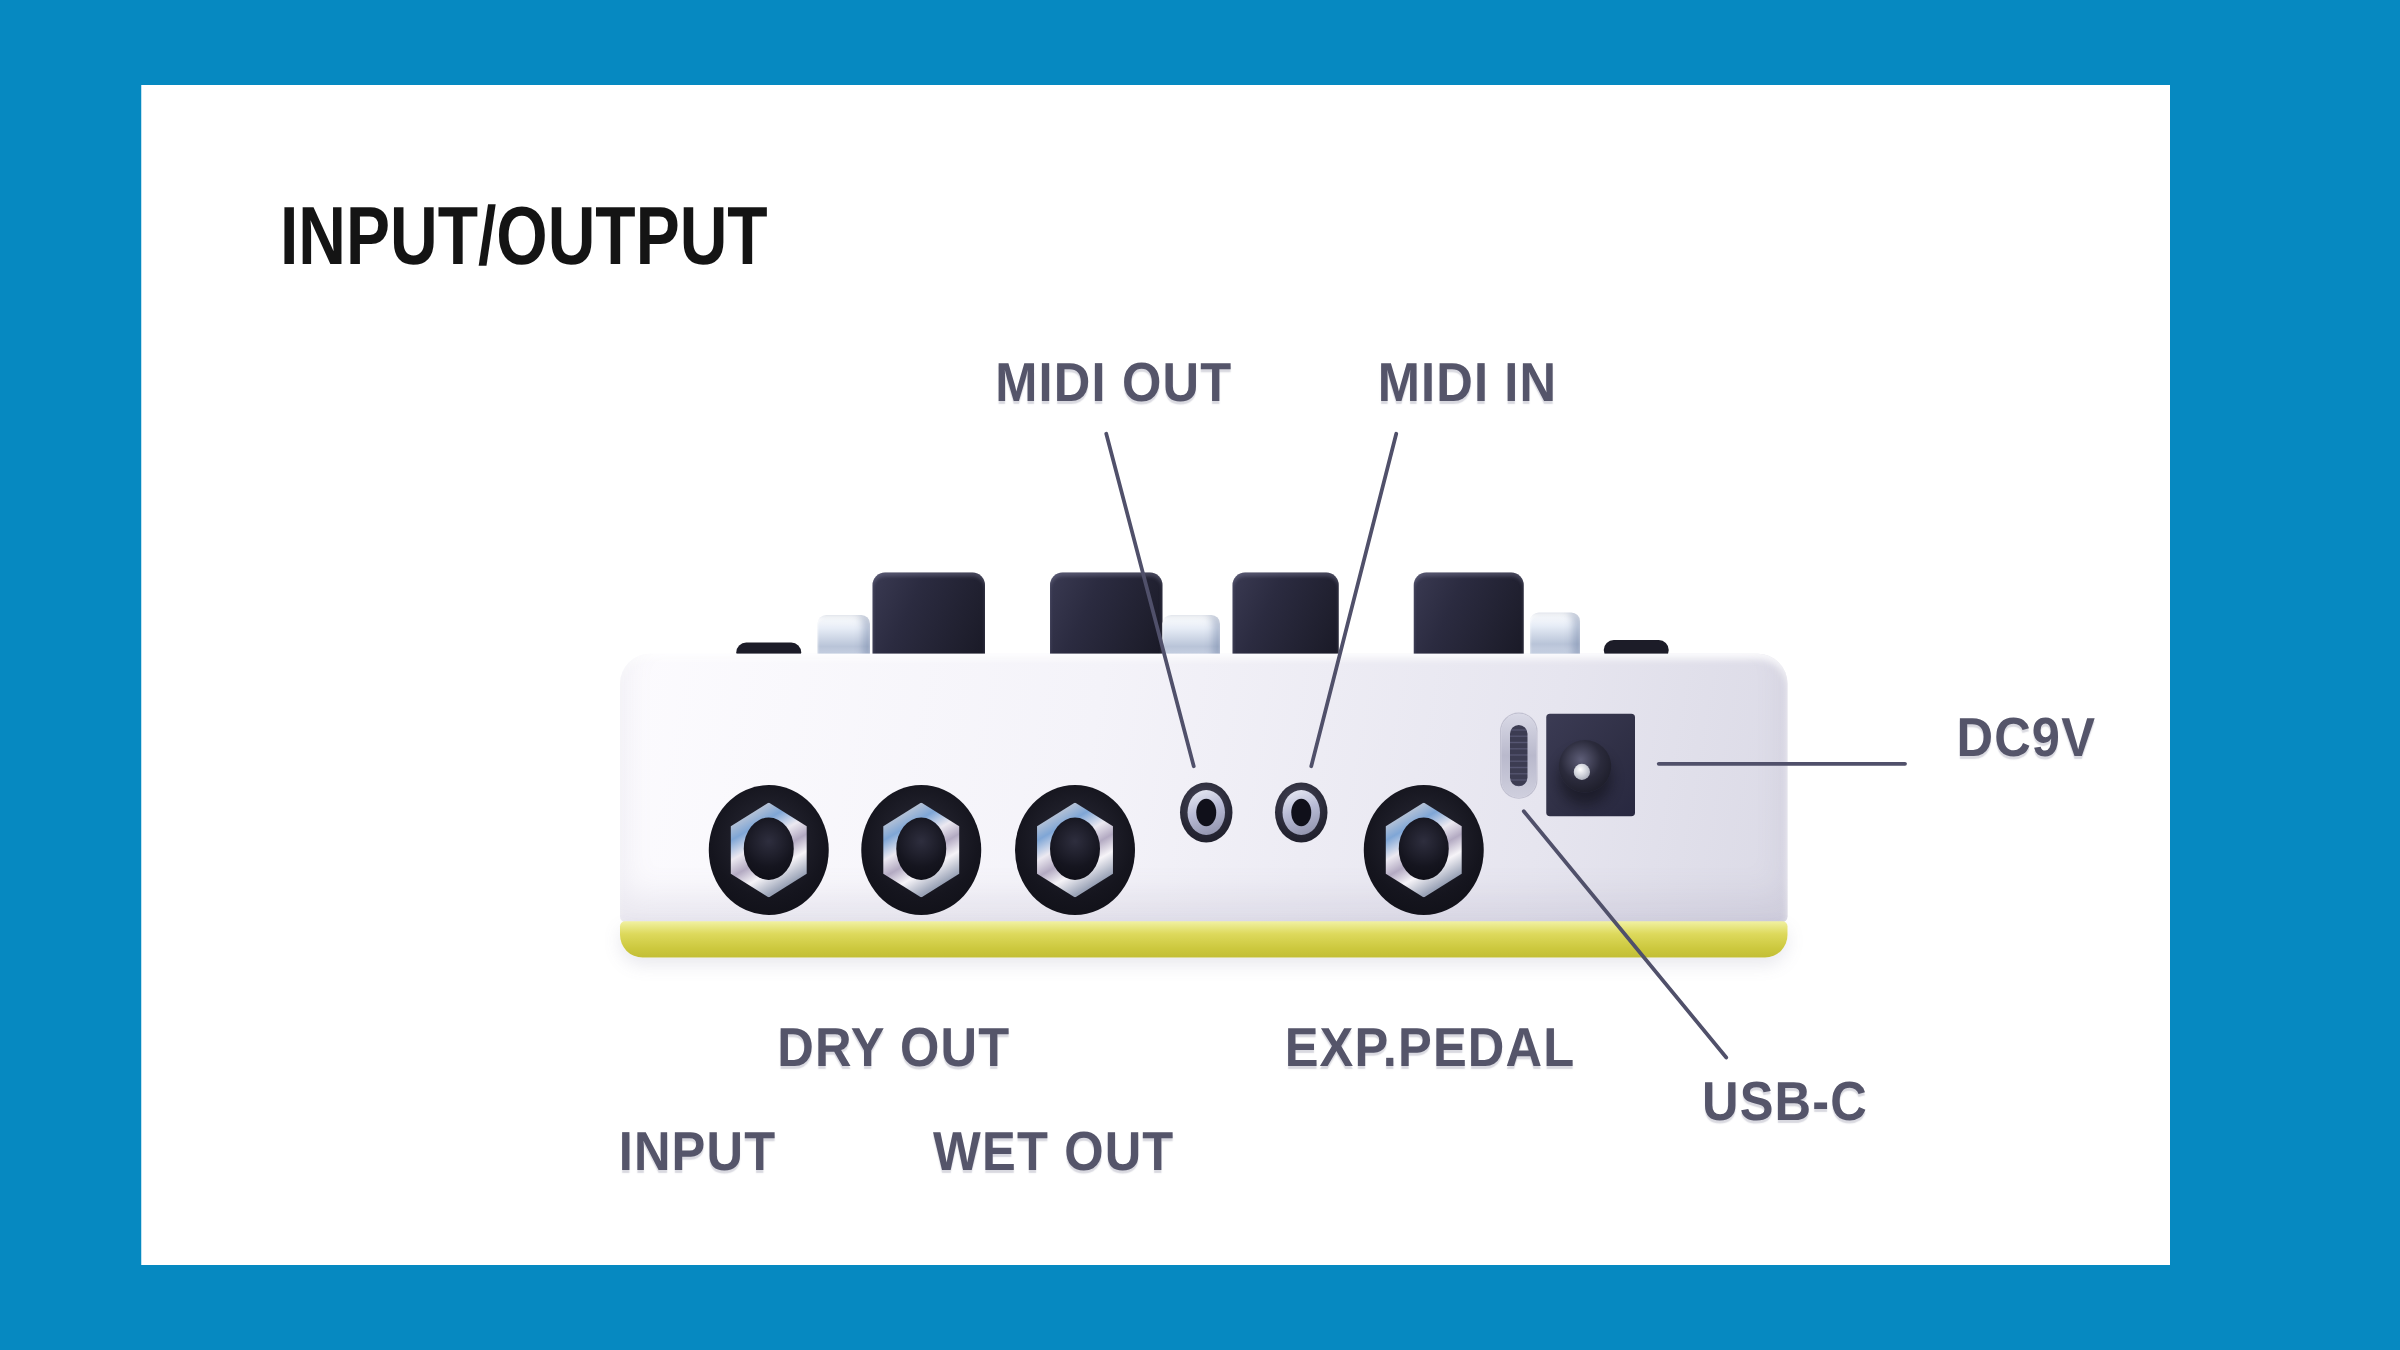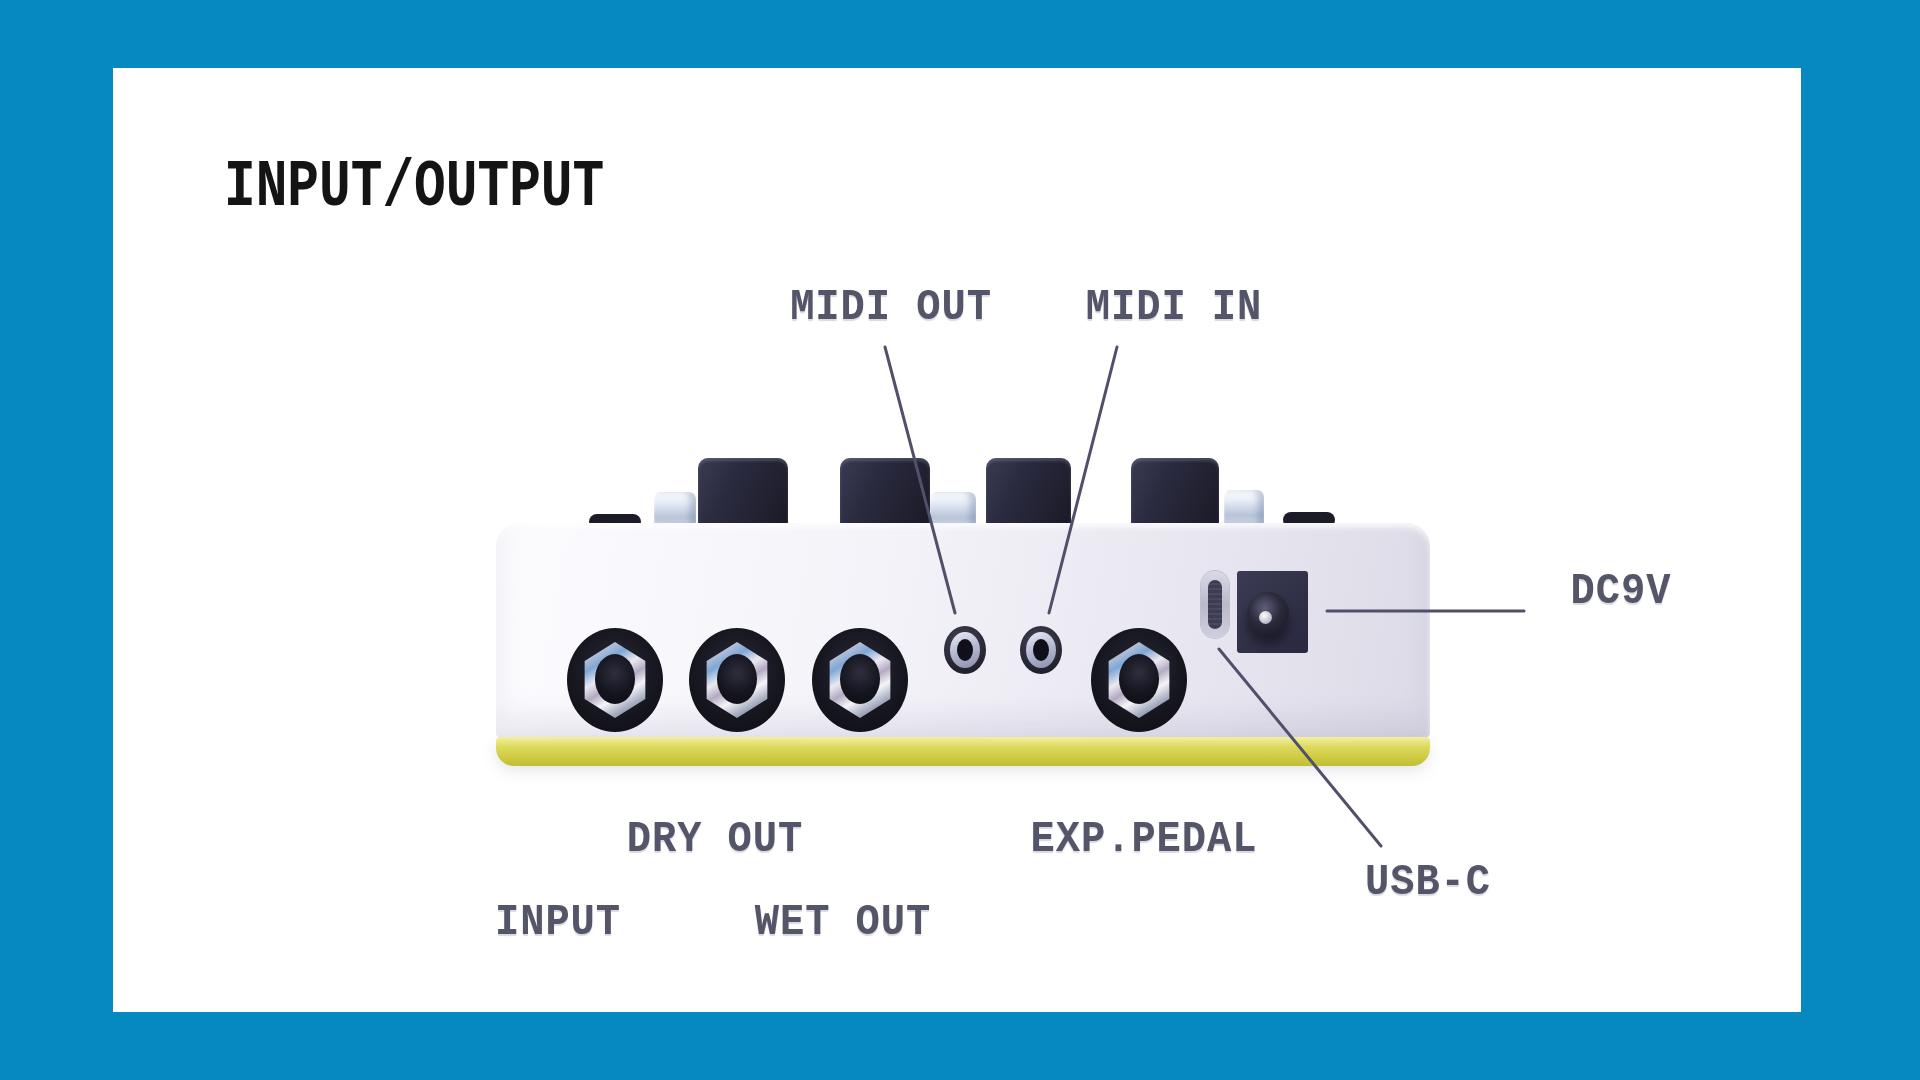--- a/index.html
+++ b/index.html
@@ -1,19 +1,19 @@
 <!DOCTYPE html>
 <html><head>
 <meta charset="utf-8">
 <style>
   html,body{margin:0;padding:0;background:#0689c1;}
   .stage{
-    position:relative;width:1920px;height:1080px;overflow:hidden;
+    position:relative;width:1736px;height:1080px;overflow:hidden;
     background:#0689c1;
-    font-family:Liberation Mono, monospace;
+    font-family:Liberation Sans, sans-serif;
   }
   .panel{
     position:absolute;left:113px;top:68px;width:1688px;height:944px;
     background:#ffffff;
   }
   .page-title{
     position:absolute;left:224px;top:150px;
     font-size:66px;font-weight:bold;color:#141414;
     letter-spacing:0px;white-space:nowrap;
     transform:scaleX(0.80);transform-origin:left top;

